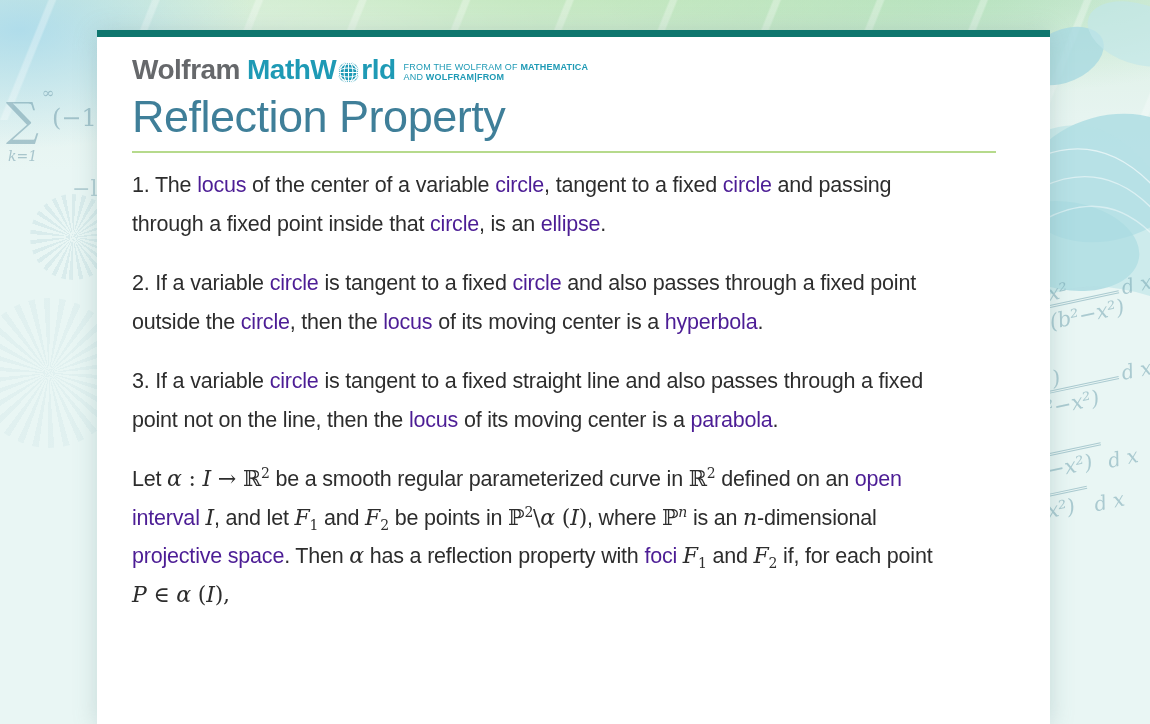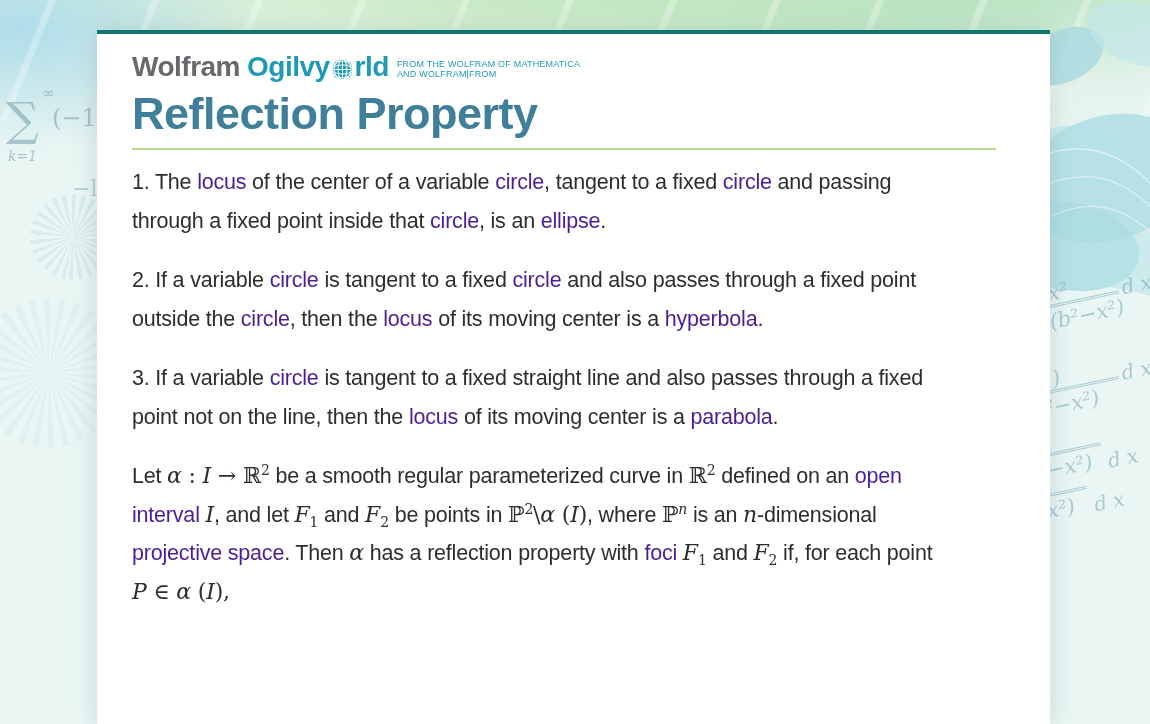--- a/index.html
+++ b/index.html
@@ -46,34 +46,34 @@
   .frag-top{padding-left:4px;}
   .frag-bottom{border-top:3px double rgba(118,166,178,.55);padding-top:3px;white-space:nowrap;}
   .frag-tail{position:absolute;right:-34px;top:10px;font-size:20px;white-space:nowrap;}
   .frag0{left:1046px;top:276px;width:74px;}
   .frag1{left:1042px;top:362px;width:78px;}
   .frag2{left:1046px;top:448px;width:58px;}
   .frag3{left:1046px;top:490px;width:44px;}
   
   .card{
     position:absolute;left:97px;top:30px;width:953px;height:694px;
-    background:#ffffff;border-top:4px solid #0f766e;box-sizing:border-box;
+    background:#ffffff;border-top:7px solid #0f766e;box-sizing:border-box;
     box-shadow:0 2px 22px rgba(100,140,140,.28);
     padding:0 0 0 35px;overflow:hidden;
   }
   
   .logo{display:flex;align-items:flex-end;margin-top:19px;height:30px;cursor:pointer;}
   .logo-wolfram{font-size:28px;font-weight:700;color:#66686b;letter-spacing:-.5px;}
   .logo-mw{font-size:28px;font-weight:700;color:#1e9ab5;letter-spacing:-.5px;margin-left:7px;display:flex;align-items:flex-end;}
   .globe{width:23px;height:23px;display:inline-block;transform:translateY(-2px);margin:0 1px;}
   .logo-tagline{display:flex;flex-direction:column;margin:0 0 4px 8px;color:#1e9ab5;
     font-size:9px;line-height:10px;letter-spacing:.2px;white-space:nowrap;}
-  .logo-tagline b{font-weight:400;}
+  .logo-tagline b{font-weight:700;}
   
-  h1.title{margin:6px 0 0;font-size:45px;line-height:50px;font-weight:700;color:#3f7f99;letter-spacing:-.5px;}
+  h1.title{margin:6px 0 0;font-size:45px;line-height:50px;font-weight:400;color:#3f7f99;letter-spacing:-.5px;}
   .title-rule{margin-top:9px;width:864px;border-top:2px solid #b6da8c;}
   
   .article-body{margin-top:13px;width:895px;color:#2d2d2d;
     font-size:21.5px;line-height:38.5px;letter-spacing:-.2px;}
   p.para{margin:0 0 21px;}
   a.wlink{color:#4c1d95;text-decoration:none;cursor:pointer;}
   .math{font-family:"DejaVu Serif","DejaVu Sans",serif;font-size:22px;}
   .math.mi{font-style:italic;}
   .math sup{font-size:14px;line-height:0;font-style:normal;}
   .math sup.it{font-style:italic;}
@@ -128,21 +128,21 @@
         <div class="frag-bottom">x²)</div>
         <span class="frag-tail">d x</span>
       </div>
     </div>
 
   <div class="card">
 
     <div class="logo">
       <span class="logo-wolfram">Wolfram</span>
       <span class="logo-mw">
-        <span>Ogilvy</span>
+        <span>MathW</span>
           <svg class="globe" viewBox="0 0 24 24">
             <circle cx="12" cy="12" r="11" fill="#1e9ab5"></circle>
             <g stroke="#ffffff" stroke-width="1.1" fill="none">
               <ellipse cx="12" cy="12" rx="4.6" ry="11"></ellipse>
               <ellipse cx="12" cy="12" rx="8.8" ry="11"></ellipse>
               <ellipse cx="12" cy="12" rx="11" ry="4.6"></ellipse>
               <ellipse cx="12" cy="12" rx="11" ry="8.8"></ellipse>
               <line x1="1" y1="12" x2="23" y2="12"></line>
               <line x1="12" y1="1" x2="12" y2="23"></line>
             </g>

